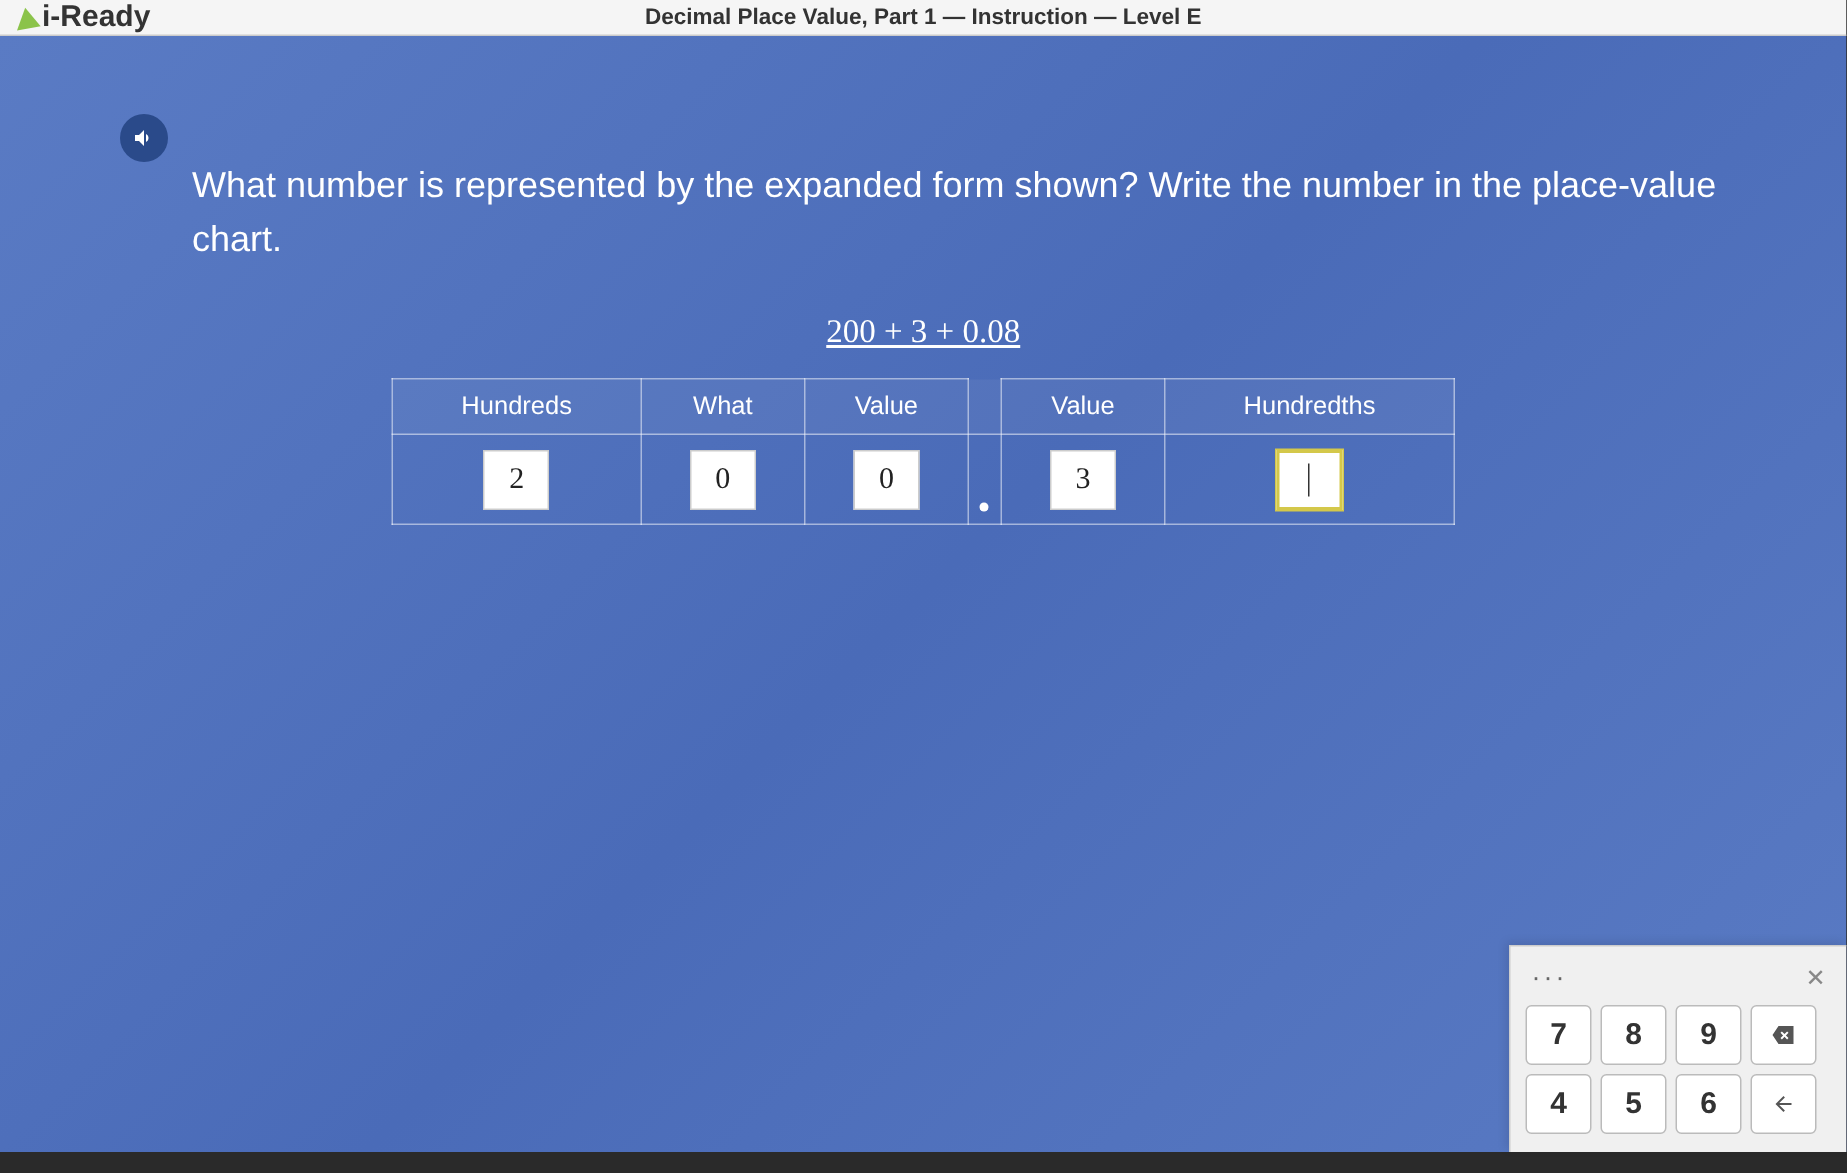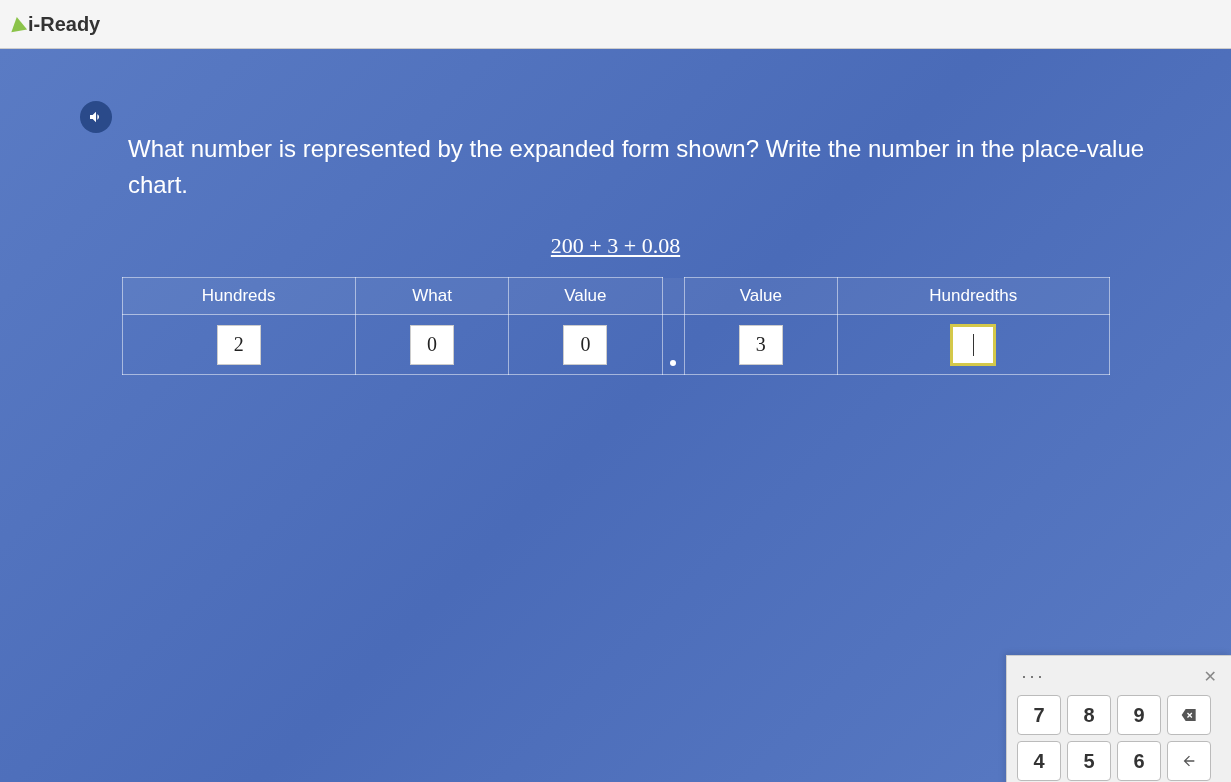--- a/index.html
+++ b/index.html
@@ -6,21 +6,21 @@
     body {
       font-family: Arial, Helvetica, sans-serif;
       background: #2a2a2a;
       width: 1231px;
       height: 782px;
       overflow: hidden;
       position: relative;
     }
     .header-bar {
       background: #f5f5f5;
-      height: 49px;
+      height: 24px;
       display: flex;
       align-items: center;
       padding: 0 10px;
       border-bottom: 1px solid #ccc;
       position: relative;
     }
     .logo {
       font-weight: bold;
       font-size: 20px;
       color: #333;
@@ -79,21 +79,21 @@
       text-align: center;
       color: #fff;
       font-size: 22px;
       margin-bottom: 18px;
       font-family: 'Times New Roman', serif;
       text-decoration: underline;
     }
     .pv-table {
       margin: 0 auto;
       border-collapse: collapse;
-      width: 988px;
+      width: 709px;
     }
     .pv-table th, .pv-table td {
       border: 1px solid rgba(255,255,255,0.5);
       text-align: center;
       color: #fff;
       padding: 8px 6px;
     }
     .pv-table th {
       font-weight: normal;
       font-size: 17px;
@@ -185,20 +185,21 @@
     .dots { cursor: pointer; letter-spacing: 2px; }
   </style>
 </head>
 <body>
 
 <div class="header-bar">
   <div class="logo">
     <span class="logo-icon"></span>
     <span>i-Ready</span>
   </div>
+  <div class="header-title">Decimal Place Value, Part 1 — Instruction — Level E</div>
 </div>
 
 <div class="main-area">
   <div class="question-row">
     <div class="audio-btn">
       <svg width="16" height="16" viewBox="0 0 24 24">
           <path d="M3 9v6h4l5 5V4L7 9H3zm13.5 3c0-1.8-1-3.3-2.5-4v8c1.5-.7 2.5-2.2 2.5-4z"></path>
         </svg>
     </div>
     <div class="question-text">What number is represented by the expanded form shown? Write the number in the place-value chart.</div>

